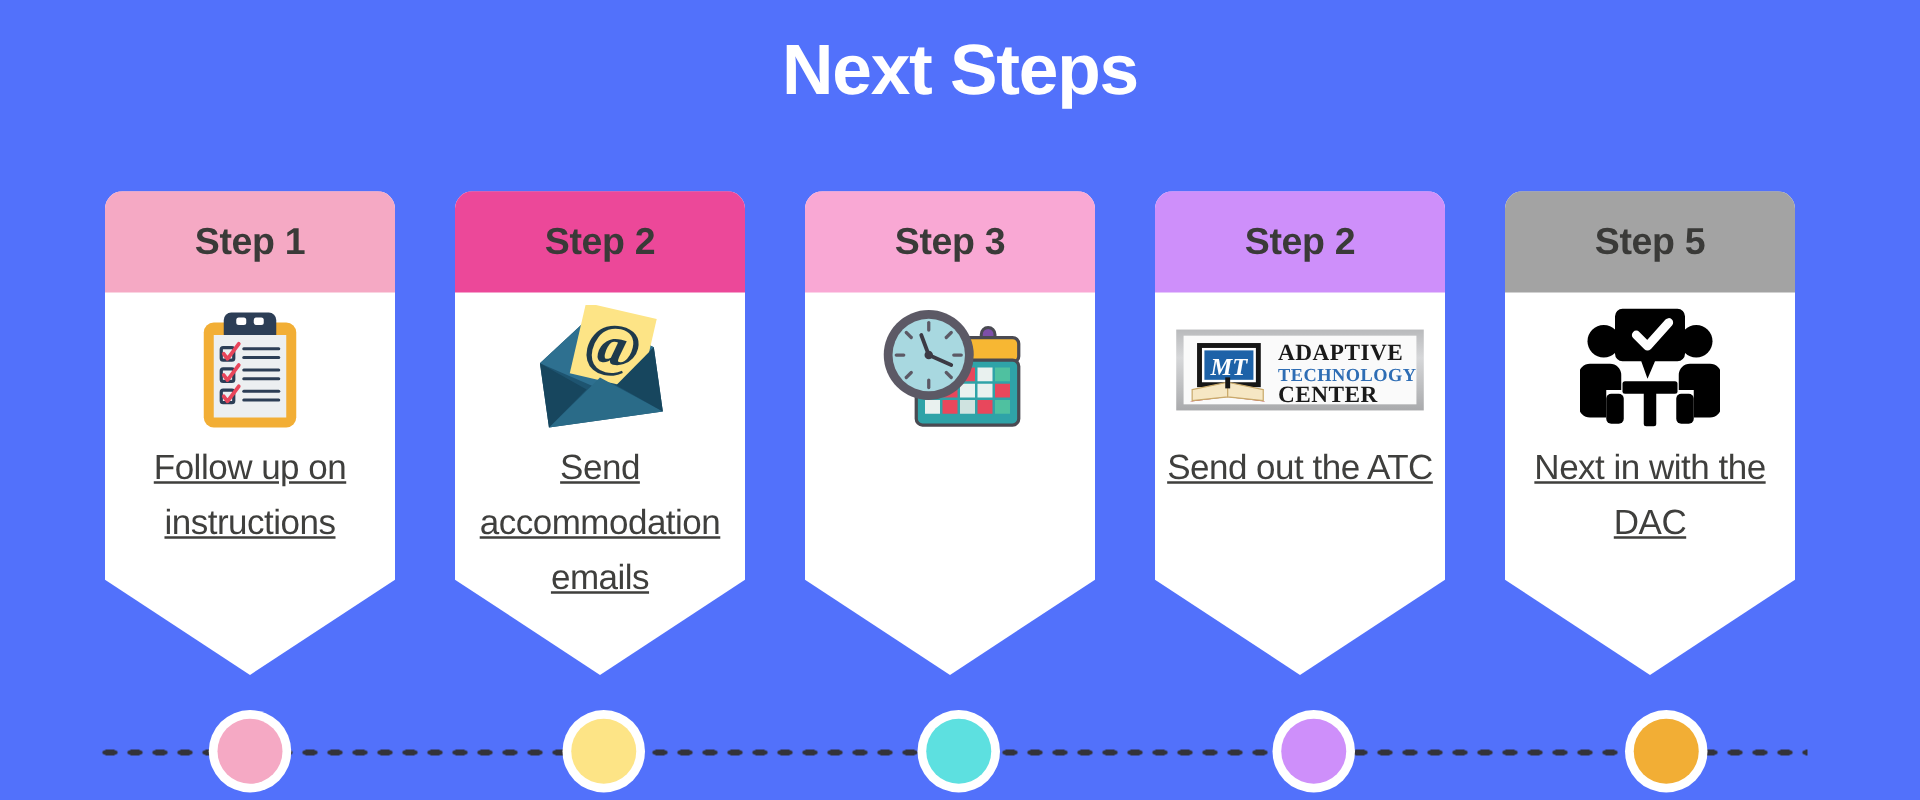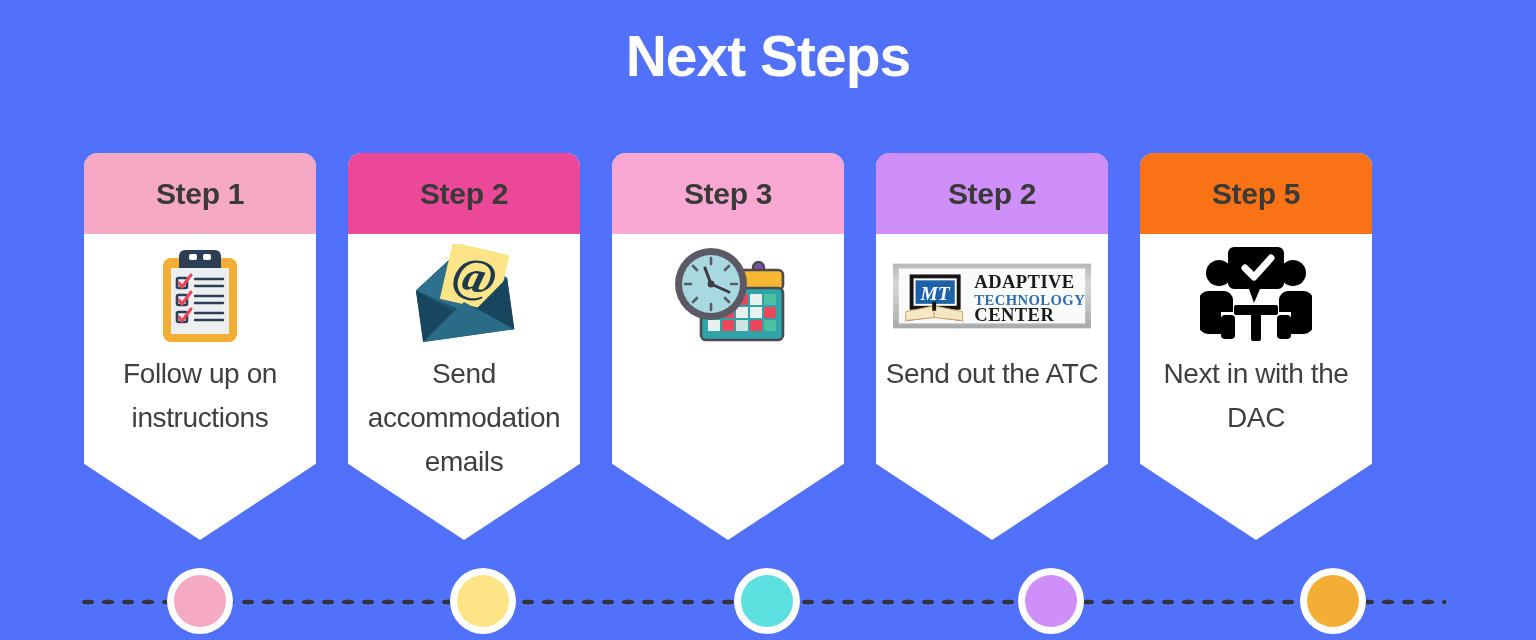--- a/index.html
+++ b/index.html
@@ -21,21 +21,21 @@
     letter-spacing: -1px;
     line-height: 96px;
   }
 
   
   .cards {
     position: absolute;
     top: 153px; left: 84px;
     width: 1366px; height: 390px;
     display: flex;
-    gap: 32px;
+    gap: 48px;
   }
   .card {
     width: 232px;
     position: relative;
     filter: none;
   }
   .card-shape {
     position: absolute;
     top: 0; left: 0;
     width: 232px; height: 387px;
@@ -75,20 +75,21 @@
   }
   .card-caption {
     width: 216px;
     text-align: center;
     font-size: 28px;
     line-height: 44px;
     color: #3F3F3D;
     font-weight: 300;
     letter-spacing: -0.4px;
     margin-top: 4px;
+    text-decoration: underline;
   }
 
   
   .timeline {
     position: absolute;
     left: 0; top: 560px;
     width: 1536px; height: 80px;
   }
   .timeline-line {
     position: absolute;
@@ -275,21 +276,21 @@
           <text x="84" y="43" font-family="'Liberation Serif', serif" font-size="15" font-weight="bold" fill="#2E6DB4" letter-spacing="0.4">TECHNOLOGY</text>
           <text x="84" y="60" font-family="'Liberation Serif', serif" font-size="19" font-weight="bold" fill="#1A1A1A" letter-spacing="0.4">CENTER</text>
         </svg>
       </div>
       <div class="card-caption">Send out the ATC</div>
     </div>
   </div>
 
   <div class="card">
     <div class="card-shape"></div>
-    <div class="card-header" style="background:#f97316">
+    <div class="card-header" style="background:#a3a3a3">
       <span class="card-header-label">Step 5</span>
     </div>
     <div class="card-body">
       <div class="icon-slot">
         <svg class="ico" width="112" height="102" viewBox="0 0 112 102">
           <g fill="#000000">
 
             <path d="M34 2 h44 a6 6 0 0 1 6 6 v30 a6 6 0 0 1 -6 6 h-18 l-6 14 l-5 -14 h-15 a6 6 0 0 1 -6 -6 v-30 a6 6 0 0 1 6 -6z"></path>
             <polyline points="45,23 54,32 71,13" fill="none" stroke="#FFFFFF" stroke-width="7" stroke-linecap="round" stroke-linejoin="round"></polyline>
 

